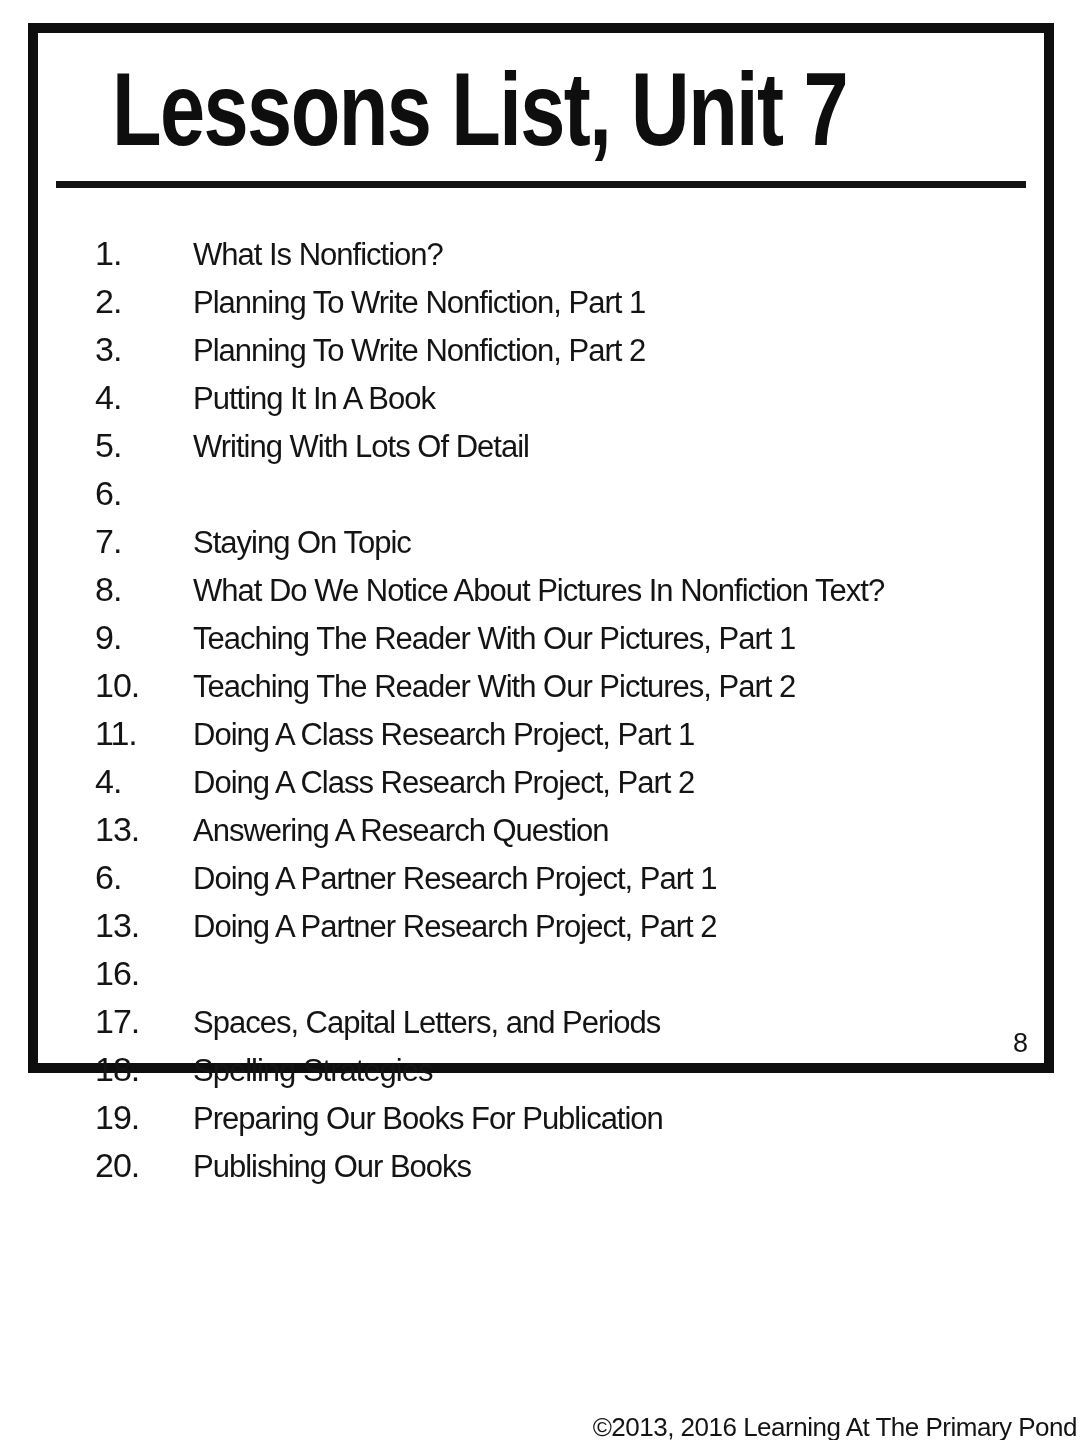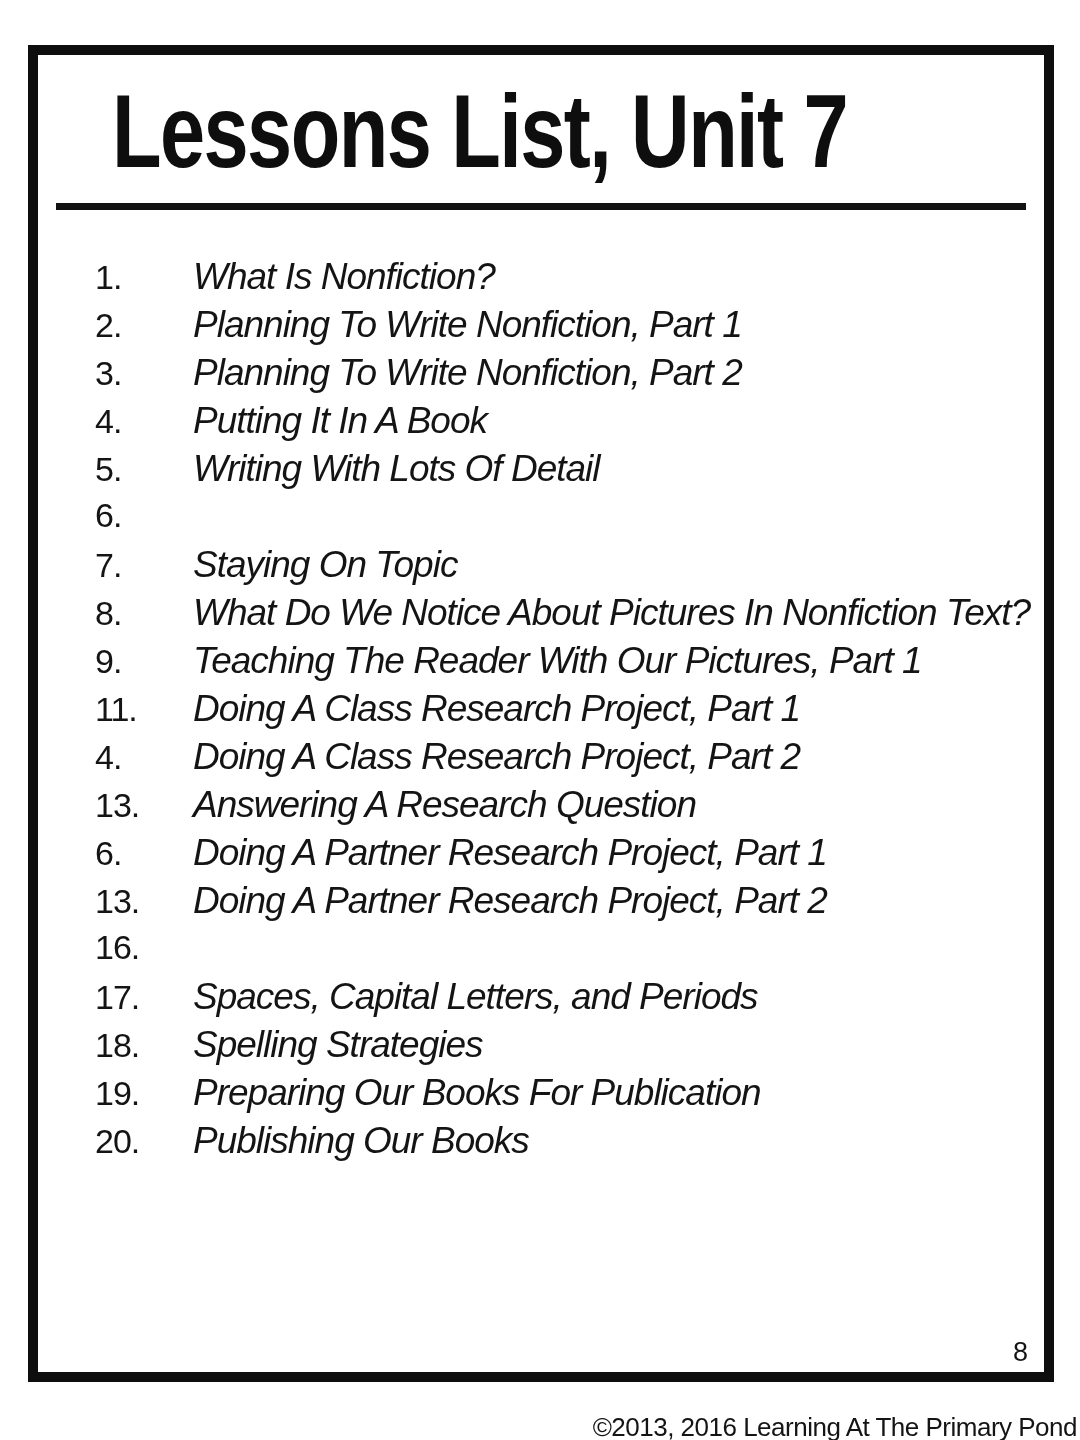--- a/index.html
+++ b/index.html
@@ -13,23 +13,23 @@
   .canvas {
     position: relative;
     width: 1080px;
     height: 1440px;
     background: #ffffff;
     overflow: hidden;
   }
   .frame {
     position: absolute;
     left: 28px;
-    top: 45px;
+    top: 23px;
     width: 1026px;
-    height: 1337px;
+    height: 1050px;
     border: 10px solid #0e0e0e;
     background: #ffffff;
   }
   .page-title {
     margin: 24px 0 0 74px;
     font-size: 104px;
     line-height: 1.0;
     font-weight: bold;
     letter-spacing: -2px;
     color: #0e0e0e;
@@ -52,23 +52,22 @@
     align-items: baseline;
     height: 48px;
     white-space: nowrap;
   }
   .lesson-num {
     flex: 0 0 98px;
     font-size: 34px;
     letter-spacing: -1px;
   }
   .lesson-title {
-    font-size: 37px;
+    font-size: 31px;
     letter-spacing: -1px;
-    font-style: italic;
   }
   .page-number {
     position: absolute;
     right: 16px;
     bottom: 4px;
     font-size: 27px;
   }
   .copyright {
     position: absolute;
     top: 1412px;
@@ -116,20 +115,24 @@
       </li>
       <li class="lesson-row">
         <span class="lesson-num">8.</span>
         <span class="lesson-title">What Do We Notice About Pictures In Nonfiction Text?</span>
       </li>
       <li class="lesson-row">
         <span class="lesson-num">9.</span>
         <span class="lesson-title">Teaching The Reader With Our Pictures, Part 1</span>
       </li>
       <li class="lesson-row">
+        <span class="lesson-num">10.</span>
+        <span class="lesson-title">Teaching The Reader With Our Pictures, Part 2</span>
+      </li>
+      <li class="lesson-row">
         <span class="lesson-num">11.</span>
         <span class="lesson-title">Doing A Class Research Project, Part 1</span>
       </li>
       <li class="lesson-row">
         <span class="lesson-num">4.</span>
         <span class="lesson-title">Doing A Class Research Project, Part 2</span>
       </li>
       <li class="lesson-row">
         <span class="lesson-num">13.</span>
         <span class="lesson-title">Answering A Research Question</span>

